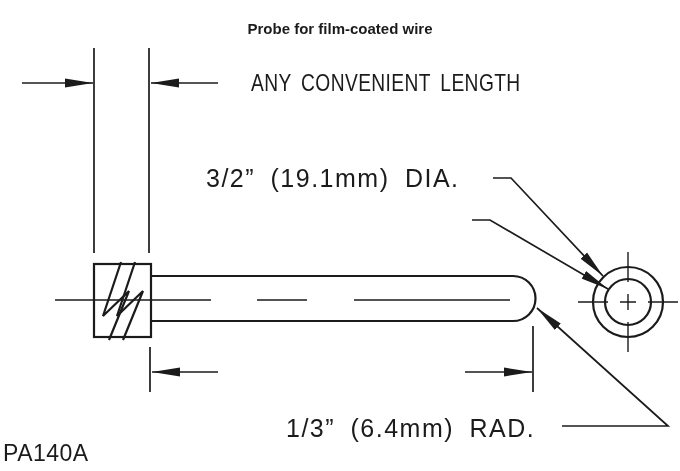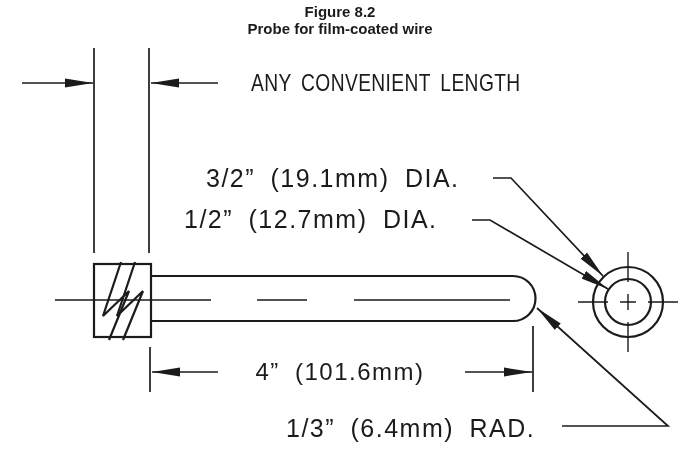--- a/index.html
+++ b/index.html
@@ -74,27 +74,25 @@
       <path d="M135,262 L117,316 L143,291 L123,340"></path>
       <path d="M151,276 H513 M151,321 H513 M513,276 A22.5,22.5 0 0 1 513,321"></path>
     </g>
 
     <g stroke="#1b1b1b" stroke-width="2.2" fill="none">
       <circle cx="628" cy="302" r="35"></circle>
       <circle cx="628" cy="302" r="23"></circle>
     </g>
   </svg>
 
-  <div class="lbl title-line" style="top:3px;">Figure 8.2</div>
   <div class="lbl title-line" style="top:20px;">Probe for film-coated wire</div>
 
   <div class="lbl cad" style="left:251px;top:70px;font-size:24px;letter-spacing:0.5px;word-spacing:5px;line-height:26px;transform:scaleX(0.8);transform-origin:left center;">ANY CONVENIENT LENGTH</div>
 
   <div class="lbl cad" style="left:206px;top:164px;">3/2” (19.1mm) DIA.</div>
 
-  <div class="lbl cad" style="left:184px;top:205px;">1/2” (12.7mm) DIA.</div>
 
-  <div class="lbl cad" style="left:226px;top:358px;width:228px;text-align:center;font-size:24px;">4” (101.6mm)</div>
 
   <div class="lbl cad" style="left:286px;top:414px;">1/3” (6.4mm) RAD.</div>
 
+  <div class="lbl partnum" style="left:3px;top:440px;">PA140A</div>
 
 </div>
 
 </body></html>

